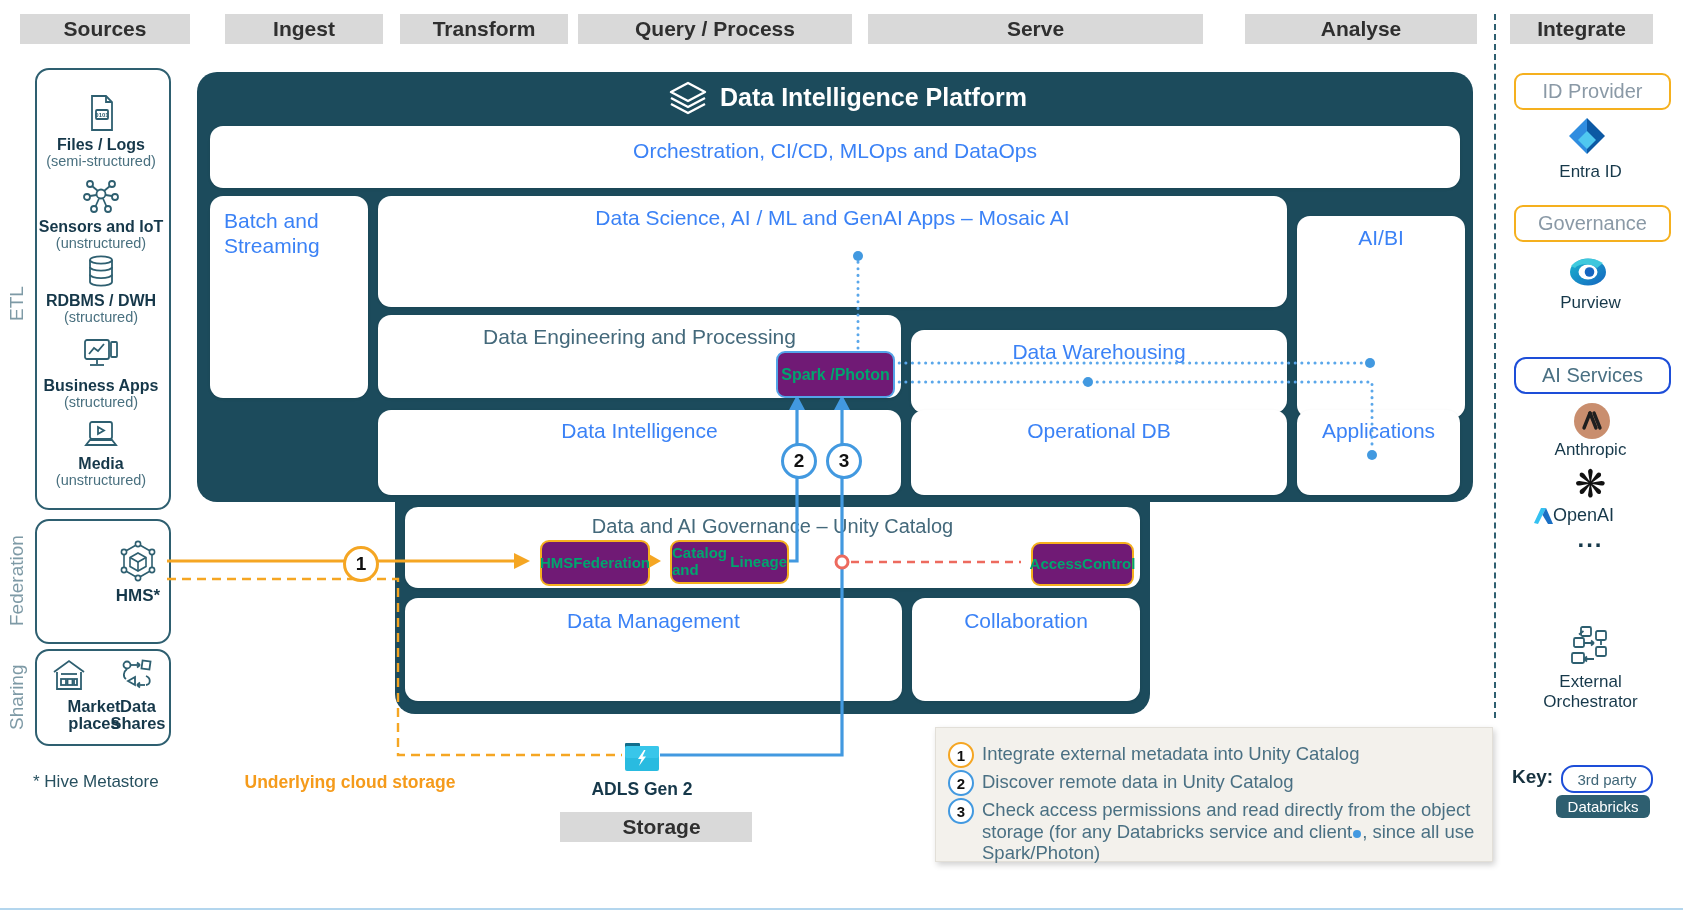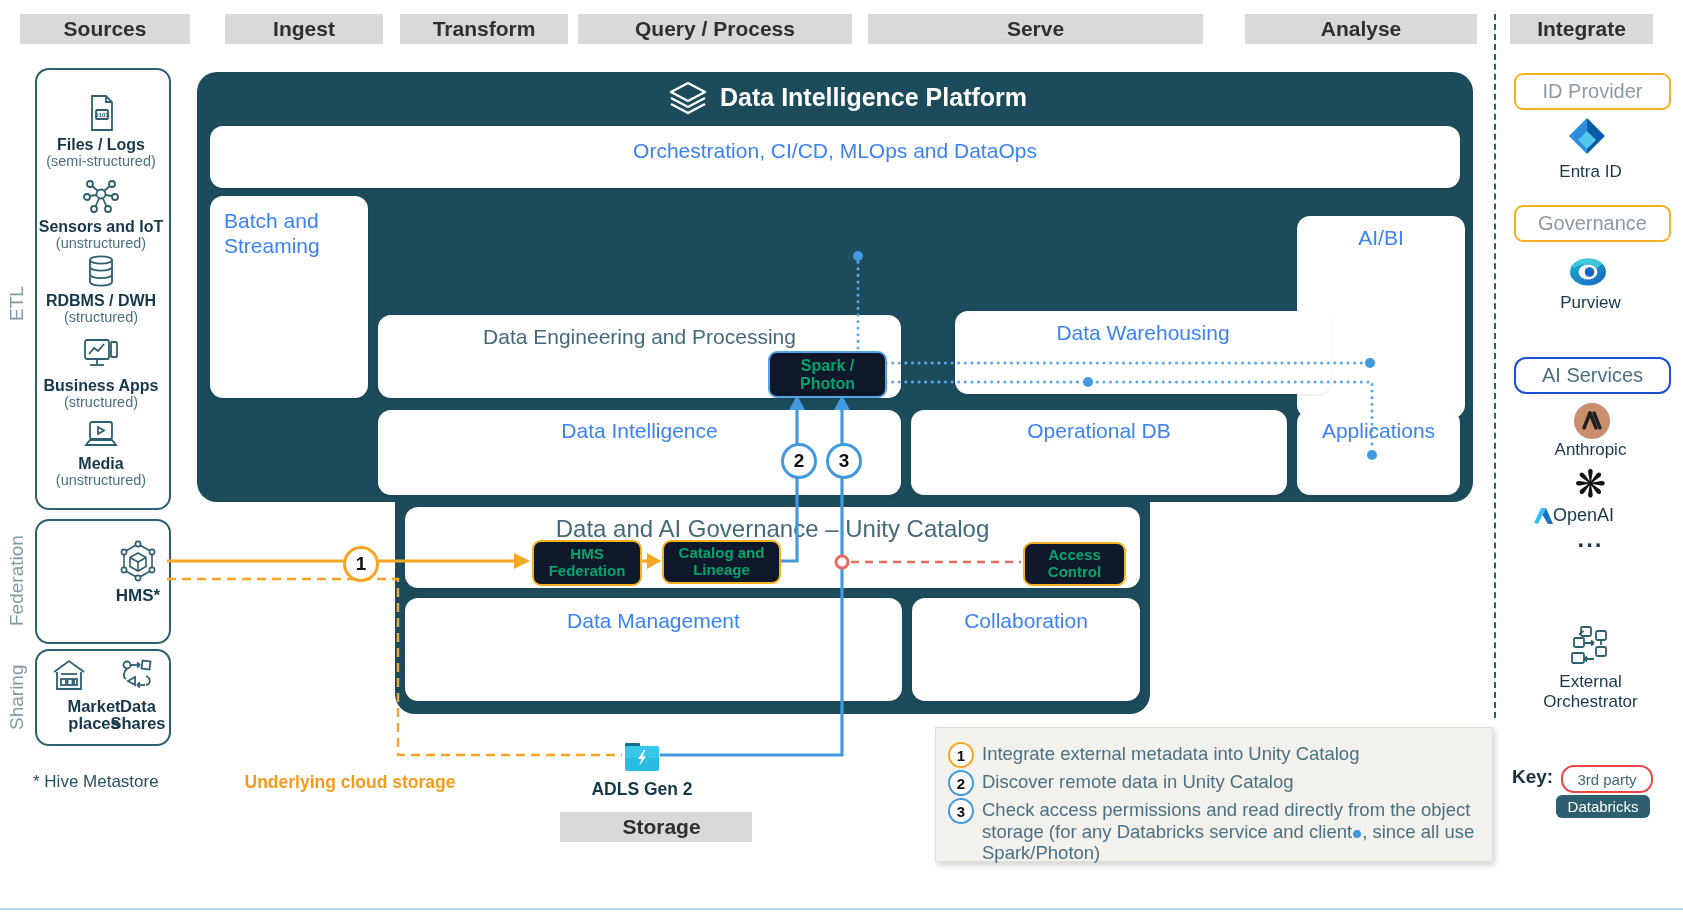--- a/index.html
+++ b/index.html
@@ -10,22 +10,22 @@
   .vlabel{position:absolute;writing-mode:vertical-rl;transform:rotate(180deg);
           color:#7E9AA6;font-size:19px;display:flex;align-items:center;justify-content:center;}
   .panel{position:absolute;background:#fff;border:2px solid #2E5F70;border-radius:14px;}
   .src-item{position:absolute;left:35px;width:132px;text-align:center;}
   .src-label{font-size:16px;font-weight:bold;color:#16384A;line-height:17px;}
   .src-sub{font-size:14.5px;color:#49707F;line-height:16px;}
   .darkrect{position:absolute;background:#1C4B5C;border-radius:20px;}
   .wbox{position:absolute;background:#fff;border-radius:13px;box-shadow:0 1px 3px rgba(0,0,0,.10);z-index:1;}
   .lbl-gray{color:#3b82f6;font-size:21px;text-align:center;}
   .lbl-dark{color:#44697B;font-size:21px;text-align:center;}
-  .chip{position:absolute;background:#0f172a;border-radius:9px;display:flex;flex-direction:column;
-        align-items:center;justify-content:center;font-weight:bold;z-index:6;line-height:1.12;}
+  .chip{position:absolute;background:#701a75;border-radius:9px;display:flex;flex-direction:row;
+        align-items:center;justify-content:center;font-weight:bold;z-index:6;line-height:1.12;margin-left:8px;}
   .chip-orange{border:2px solid #F5B01E;color:#00A56E;font-size:15px;}
   .chip-blue{border:2px solid #54A4E8;color:#00A56E;font-size:16px;}
   .numcircle{position:absolute;width:30px;height:30px;border-radius:50%;background:#fff;
              display:flex;align-items:center;justify-content:center;font-weight:bold;
              font-size:19px;color:#111;z-index:7;}
   .nc-orange{border:3px solid #F5A623;}
   .nc-blue{border:3px solid #4299E0;}
   svg.overlay{position:absolute;left:0;top:0;z-index:5;pointer-events:none;}
   .int-box{position:absolute;background:#fff;border-radius:9px;display:flex;align-items:center;
            justify-content:center;font-size:20px;}
@@ -199,47 +199,50 @@
   <div style="position:absolute;left:720px;top:83px;font-size:25px;font-weight:bold;color:#fff;z-index:2;">Data Intelligence Platform</div>
 
   <div class="wbox" style="left:210px;top:126px;width:1250px;height:62px;">
     <div class="lbl-gray" style="margin-top:13px;">Orchestration, CI/CD, MLOps and DataOps</div>
   </div>
 
   <div class="wbox" style="left:210px;top:196px;width:158px;height:202px;">
     <div class="lbl-gray" style="margin:12px 14px 0;text-align:left;line-height:25px;">Batch and Streaming</div>
   </div>
 
+  <div class="wbox" style="left:378px;top:196px;width:909px;height:111px;">
+    <div class="lbl-gray" style="margin-top:10px;">Data Science, AI / ML and GenAI Apps – Mosaic AI</div>
+  </div>
 
   <div class="wbox" style="left:1297px;top:196px;width:168px;height:202px;margin-top:20px;">
     <div class="lbl-gray" style="margin-top:10px;">AI/BI</div>
   </div>
 
   <div class="wbox" style="left:378px;top:315px;width:523px;height:83px;">
     <div class="lbl-dark" style="margin-top:10px;">Data Engineering and Processing</div>
   </div>
 
-  <div class="wbox" style="left:911px;top:311px;width:376px;height:83px;margin-left:44px;">
+  <div class="wbox" style="left:911px;top:330px;width:376px;height:83px;">
     <div class="lbl-gray" style="margin-top:10px;">Data Warehousing</div>
   </div>
 
   <div class="wbox" style="left:378px;top:410px;width:523px;height:85px;">
     <div class="lbl-gray" style="margin-top:9px;">Data Intelligence</div>
   </div>
 
   <div class="wbox" style="left:911px;top:410px;width:376px;height:85px;">
     <div class="lbl-gray" style="margin-top:9px;">Operational DB</div>
   </div>
 
   <div class="wbox" style="left:1297px;top:410px;width:163px;height:85px;">
     <div class="lbl-gray" style="margin-top:9px;">Applications</div>
   </div>
 
   <div class="wbox" style="left:405px;top:507px;width:735px;height:81px;">
-    <div class="lbl-dark" style="margin-top:8px;font-size:24px;">Data and AI Governance – Unity Catalog</div>
+    <div class="lbl-dark" style="margin-top:8px;font-size:20px;">Data and AI Governance – Unity Catalog</div>
   </div>
 
   <div class="wbox" style="left:405px;top:598px;width:497px;height:103px;">
     <div class="lbl-gray" style="margin-top:11px;">Data Management</div>
   </div>
 
   <div class="wbox" style="left:912px;top:598px;width:228px;height:103px;">
     <div class="lbl-gray" style="margin-top:11px;">Collaboration</div>
   </div>
 
@@ -369,18 +372,18 @@
   <div class="legend">
     <div class="leg-circle" style="left:12px;top:14px;border:2.5px solid #F5A623;">1</div>
     <div class="leg-text" style="left:46px;top:15px;width:500px;">Integrate external metadata into Unity Catalog</div>
     <div class="leg-circle" style="left:12px;top:42px;border:2.5px solid #4299E0;">2</div>
     <div class="leg-text" style="left:46px;top:43px;width:500px;">Discover remote data in Unity Catalog</div>
     <div class="leg-circle" style="left:12px;top:70px;border:2.5px solid #4299E0;">3</div>
     <div class="leg-text" style="left:46px;top:71px;width:495px;"><span>Check access permissions and read directly from the object storage (for any Databricks service and client</span><span class="dot-inline"></span><span>, since all use Spark/Photon)</span></div>
   </div>
 
   <div style="position:absolute;left:1512px;top:766px;font-size:19px;font-weight:bold;color:#17323F;">Key:</div>
-  <div class="pill" style="left:1561px;top:765px;width:88px;height:24px;border:2px solid #ef4444;border-radius:13px;background:#fff;color:#3F6678;">3rd party</div>
+  <div class="pill" style="left:1561px;top:765px;width:88px;height:24px;border:2px solid #1d4ed8;border-radius:13px;background:#fff;color:#3F6678;">3rd party</div>
   <div class="pill" style="left:1556px;top:795px;width:94px;height:23px;background:#2E5F70;border-radius:6px;color:#fff;">Databricks</div>
 
   <div style="position:absolute;left:0;top:908px;width:1683px;height:2px;background:#B3D6EE;"></div>
 
 </div>
 
 </body></html>

